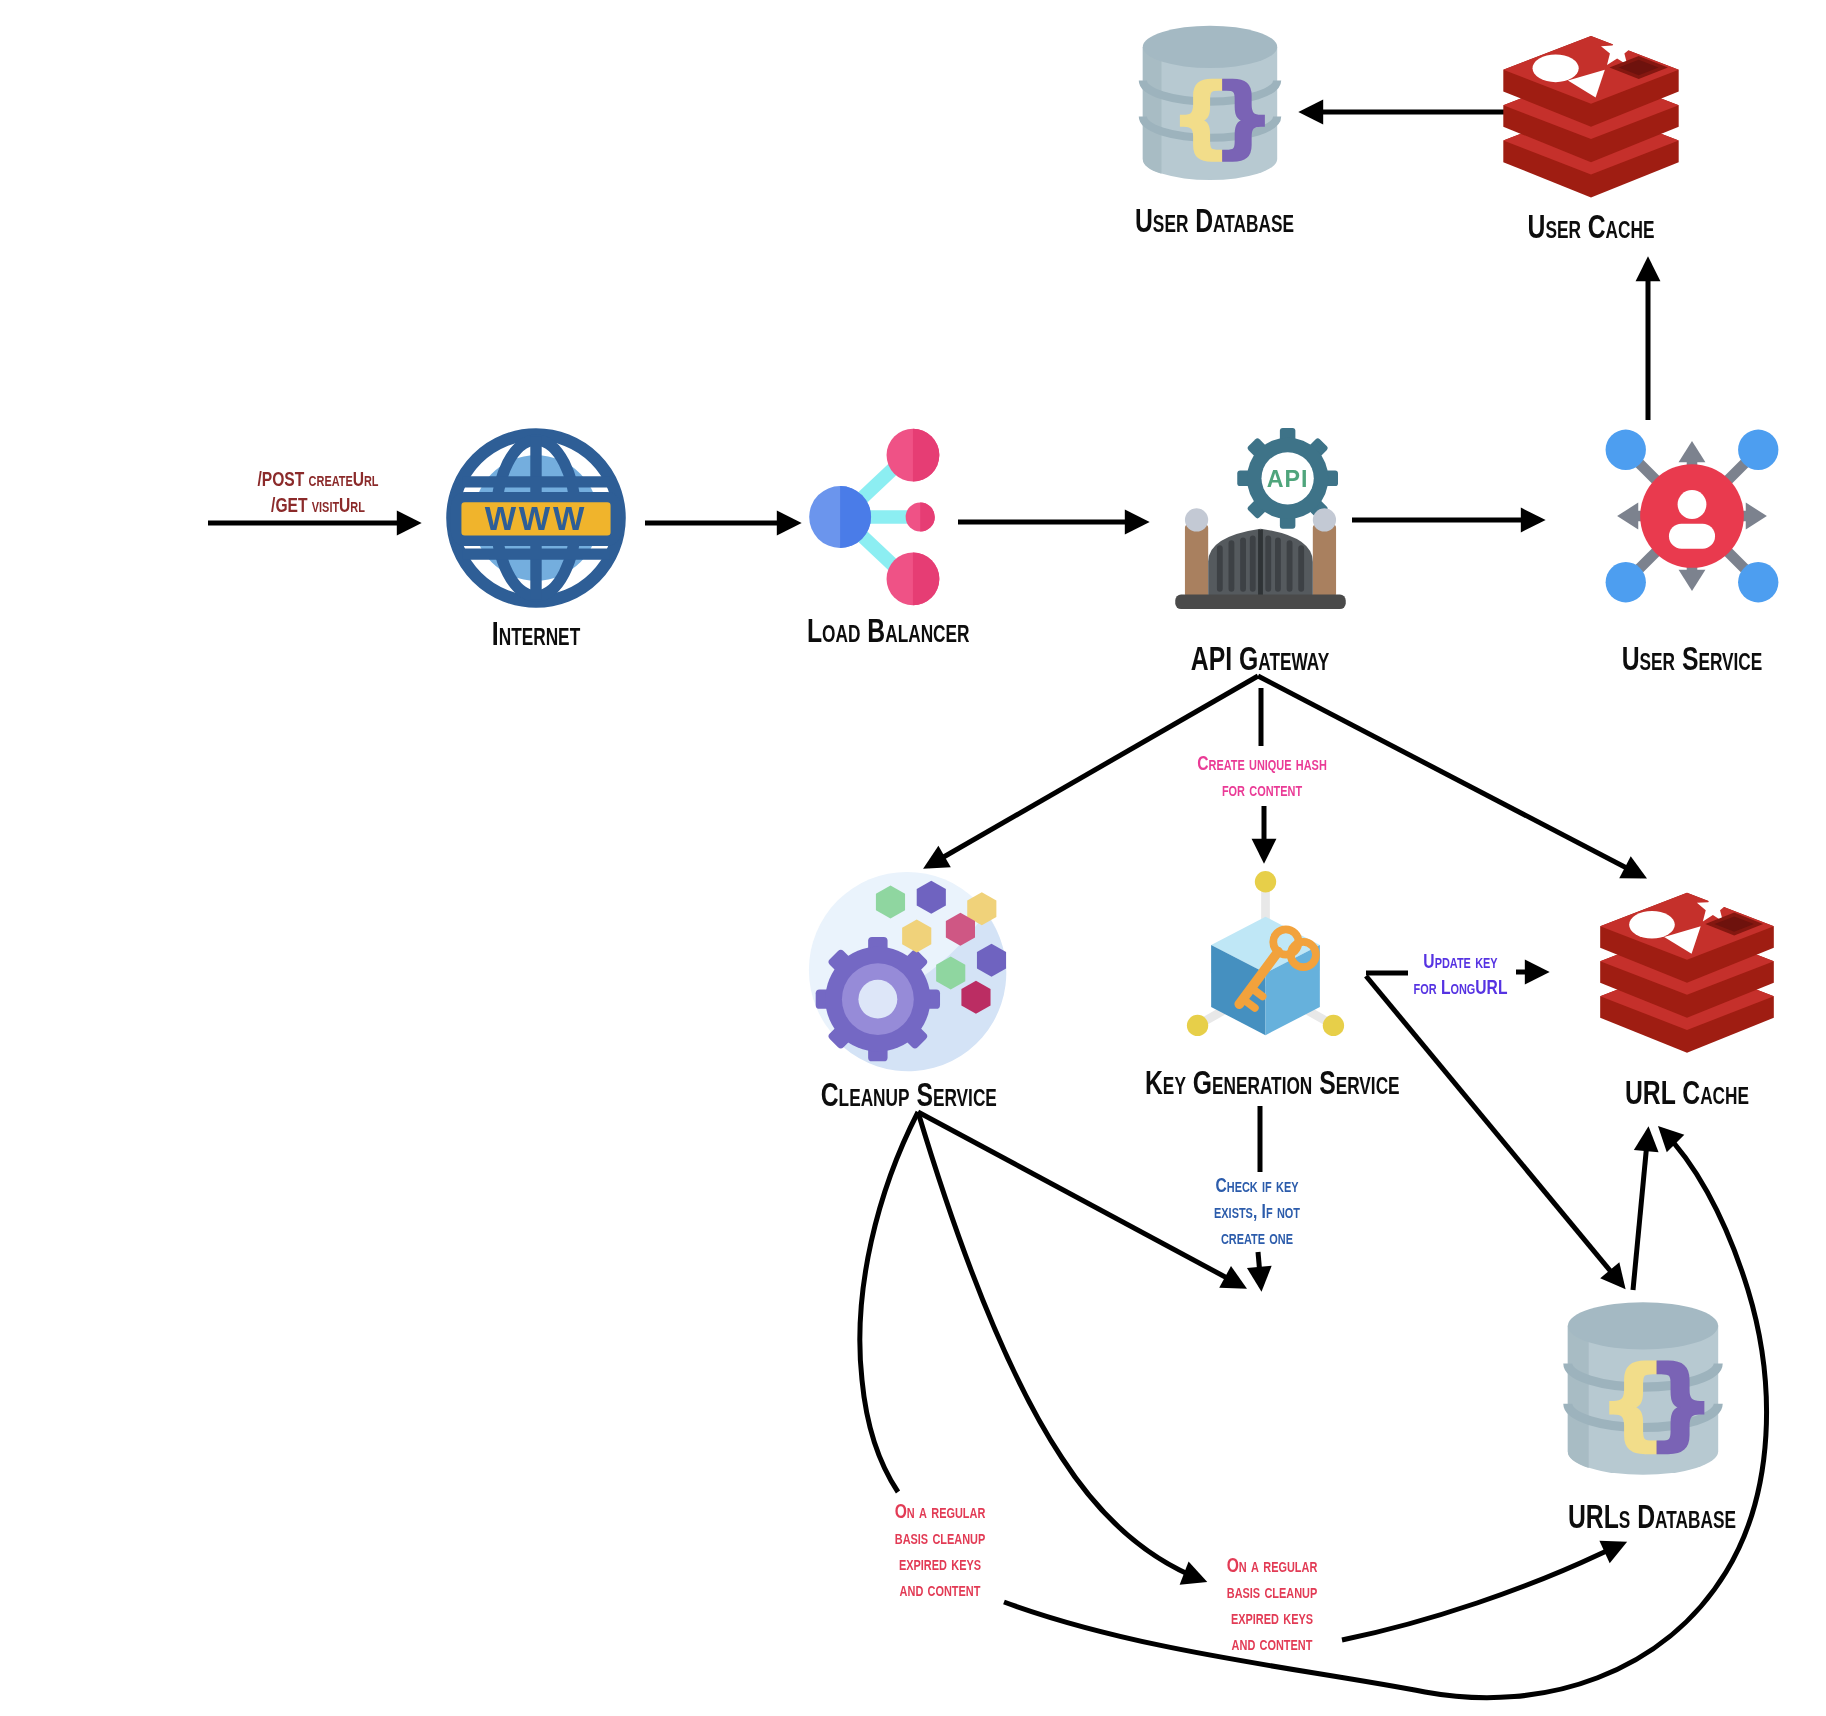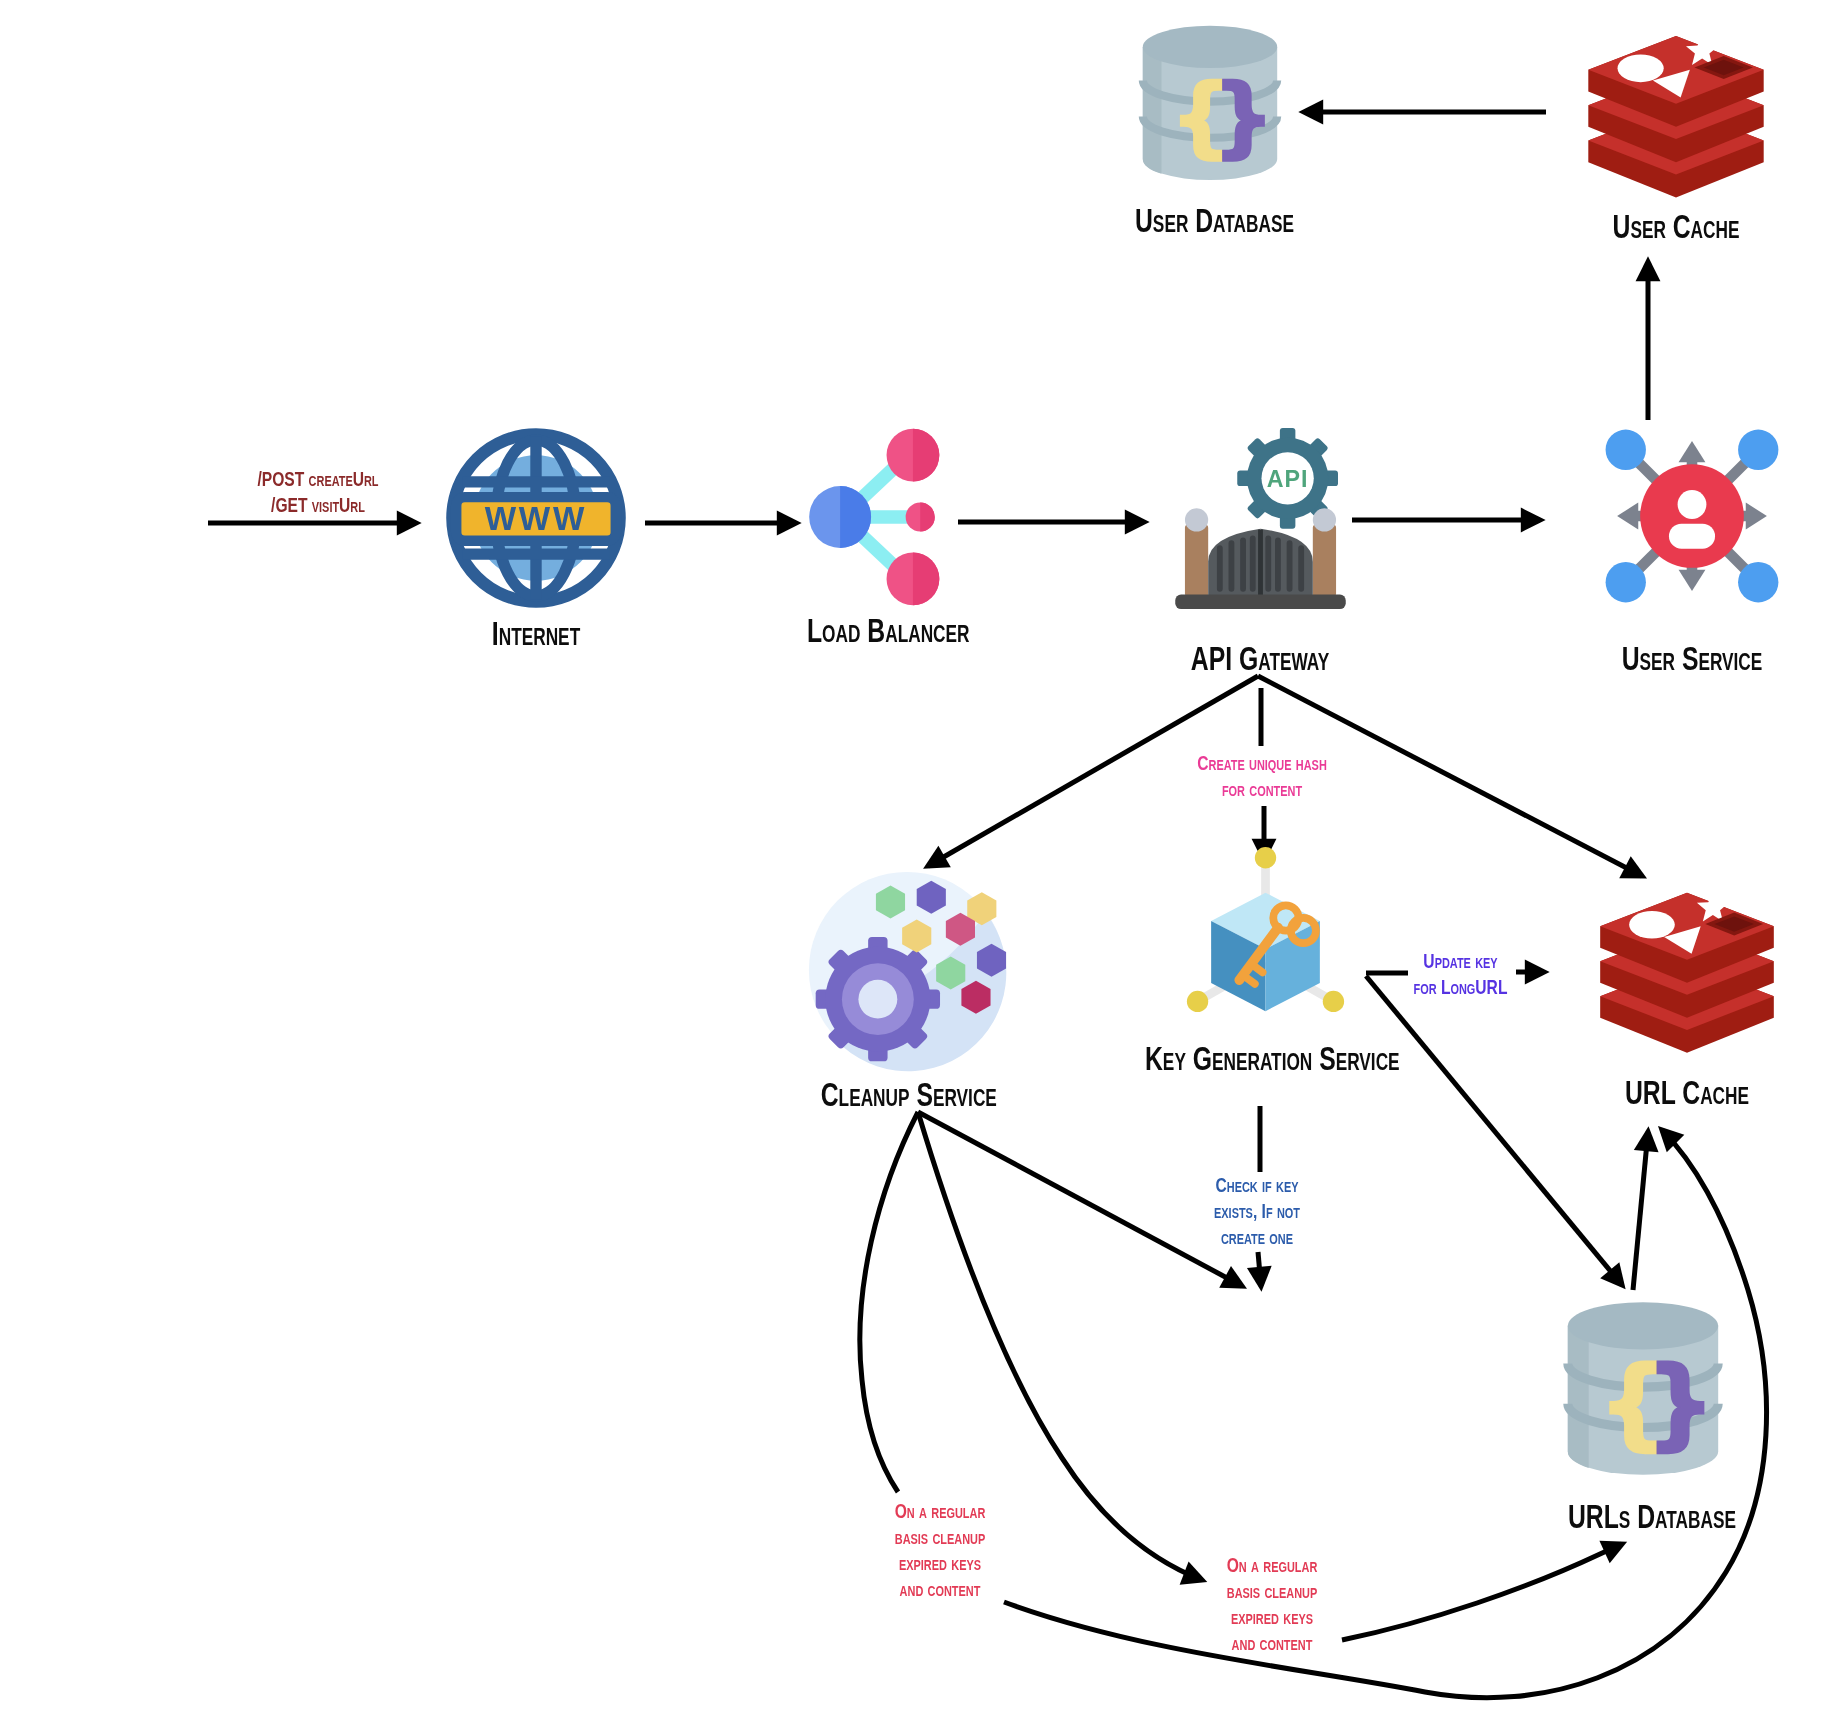--- a/index.html
+++ b/index.html
@@ -202,21 +202,21 @@
 
   <div class="node" style="left:1110px;top:22px;width:200px;">
     <div class="icon-wrap">
         <svg width="150" height="168" viewBox="0 0 120 135">
       <use href="#dbcyl"></use>
     </svg>
       </div>
     <div class="node-label" style="top:182px;">User Database</div>
   </div>
 
-  <div class="node" style="left:1568px;top:25px;width:216px;">
+  <div class="node" style="left:1483px;top:25px;width:216px;">
     <div class="icon-wrap">
         <svg width="200" height="182" viewBox="0 0 130 118">
       <use href="#redisStack"></use>
     </svg>
       </div>
     <div class="node-label" style="top:185px;">User Cache</div>
   </div>
 
   <div class="node" style="left:792px;top:868px;width:230px;">
     <div class="icon-wrap">
@@ -244,21 +244,21 @@
       <use href="#hex" transform="translate(115,70)" fill="#f0d27a"></use>
       <use href="#hex" transform="translate(160,63)" fill="#cf5784"></use>
       <use href="#hex" transform="translate(192,95)" fill="#6f63c0"></use>
       <use href="#hex" transform="translate(150,108)" fill="#8fd6a0"></use>
       <use href="#hex" transform="translate(176,133)" fill="#bb2d63"></use>
     </svg>
       </div>
     <div class="node-label" style="top:210px;">Cleanup Service</div>
   </div>
 
-  <div class="node" style="left:1105px;top:836px;width:320px;">
+  <div class="node" style="left:1105px;top:860px;width:320px;">
     <div class="icon-wrap">
         <svg width="165" height="195" viewBox="0 0 170 200">
       <g stroke="#e8e8e8" stroke-width="9">
         <line x1="85" y1="90" x2="85" y2="26"></line>
         <line x1="85" y1="130" x2="18" y2="168"></line>
         <line x1="85" y1="130" x2="152" y2="168"></line>
       </g>
       <circle cx="85" cy="22" r="11" fill="#e7cf49"></circle>
       <circle cx="15" cy="170" r="11" fill="#e7cf49"></circle>
       <circle cx="155" cy="170" r="11" fill="#e7cf49"></circle>

